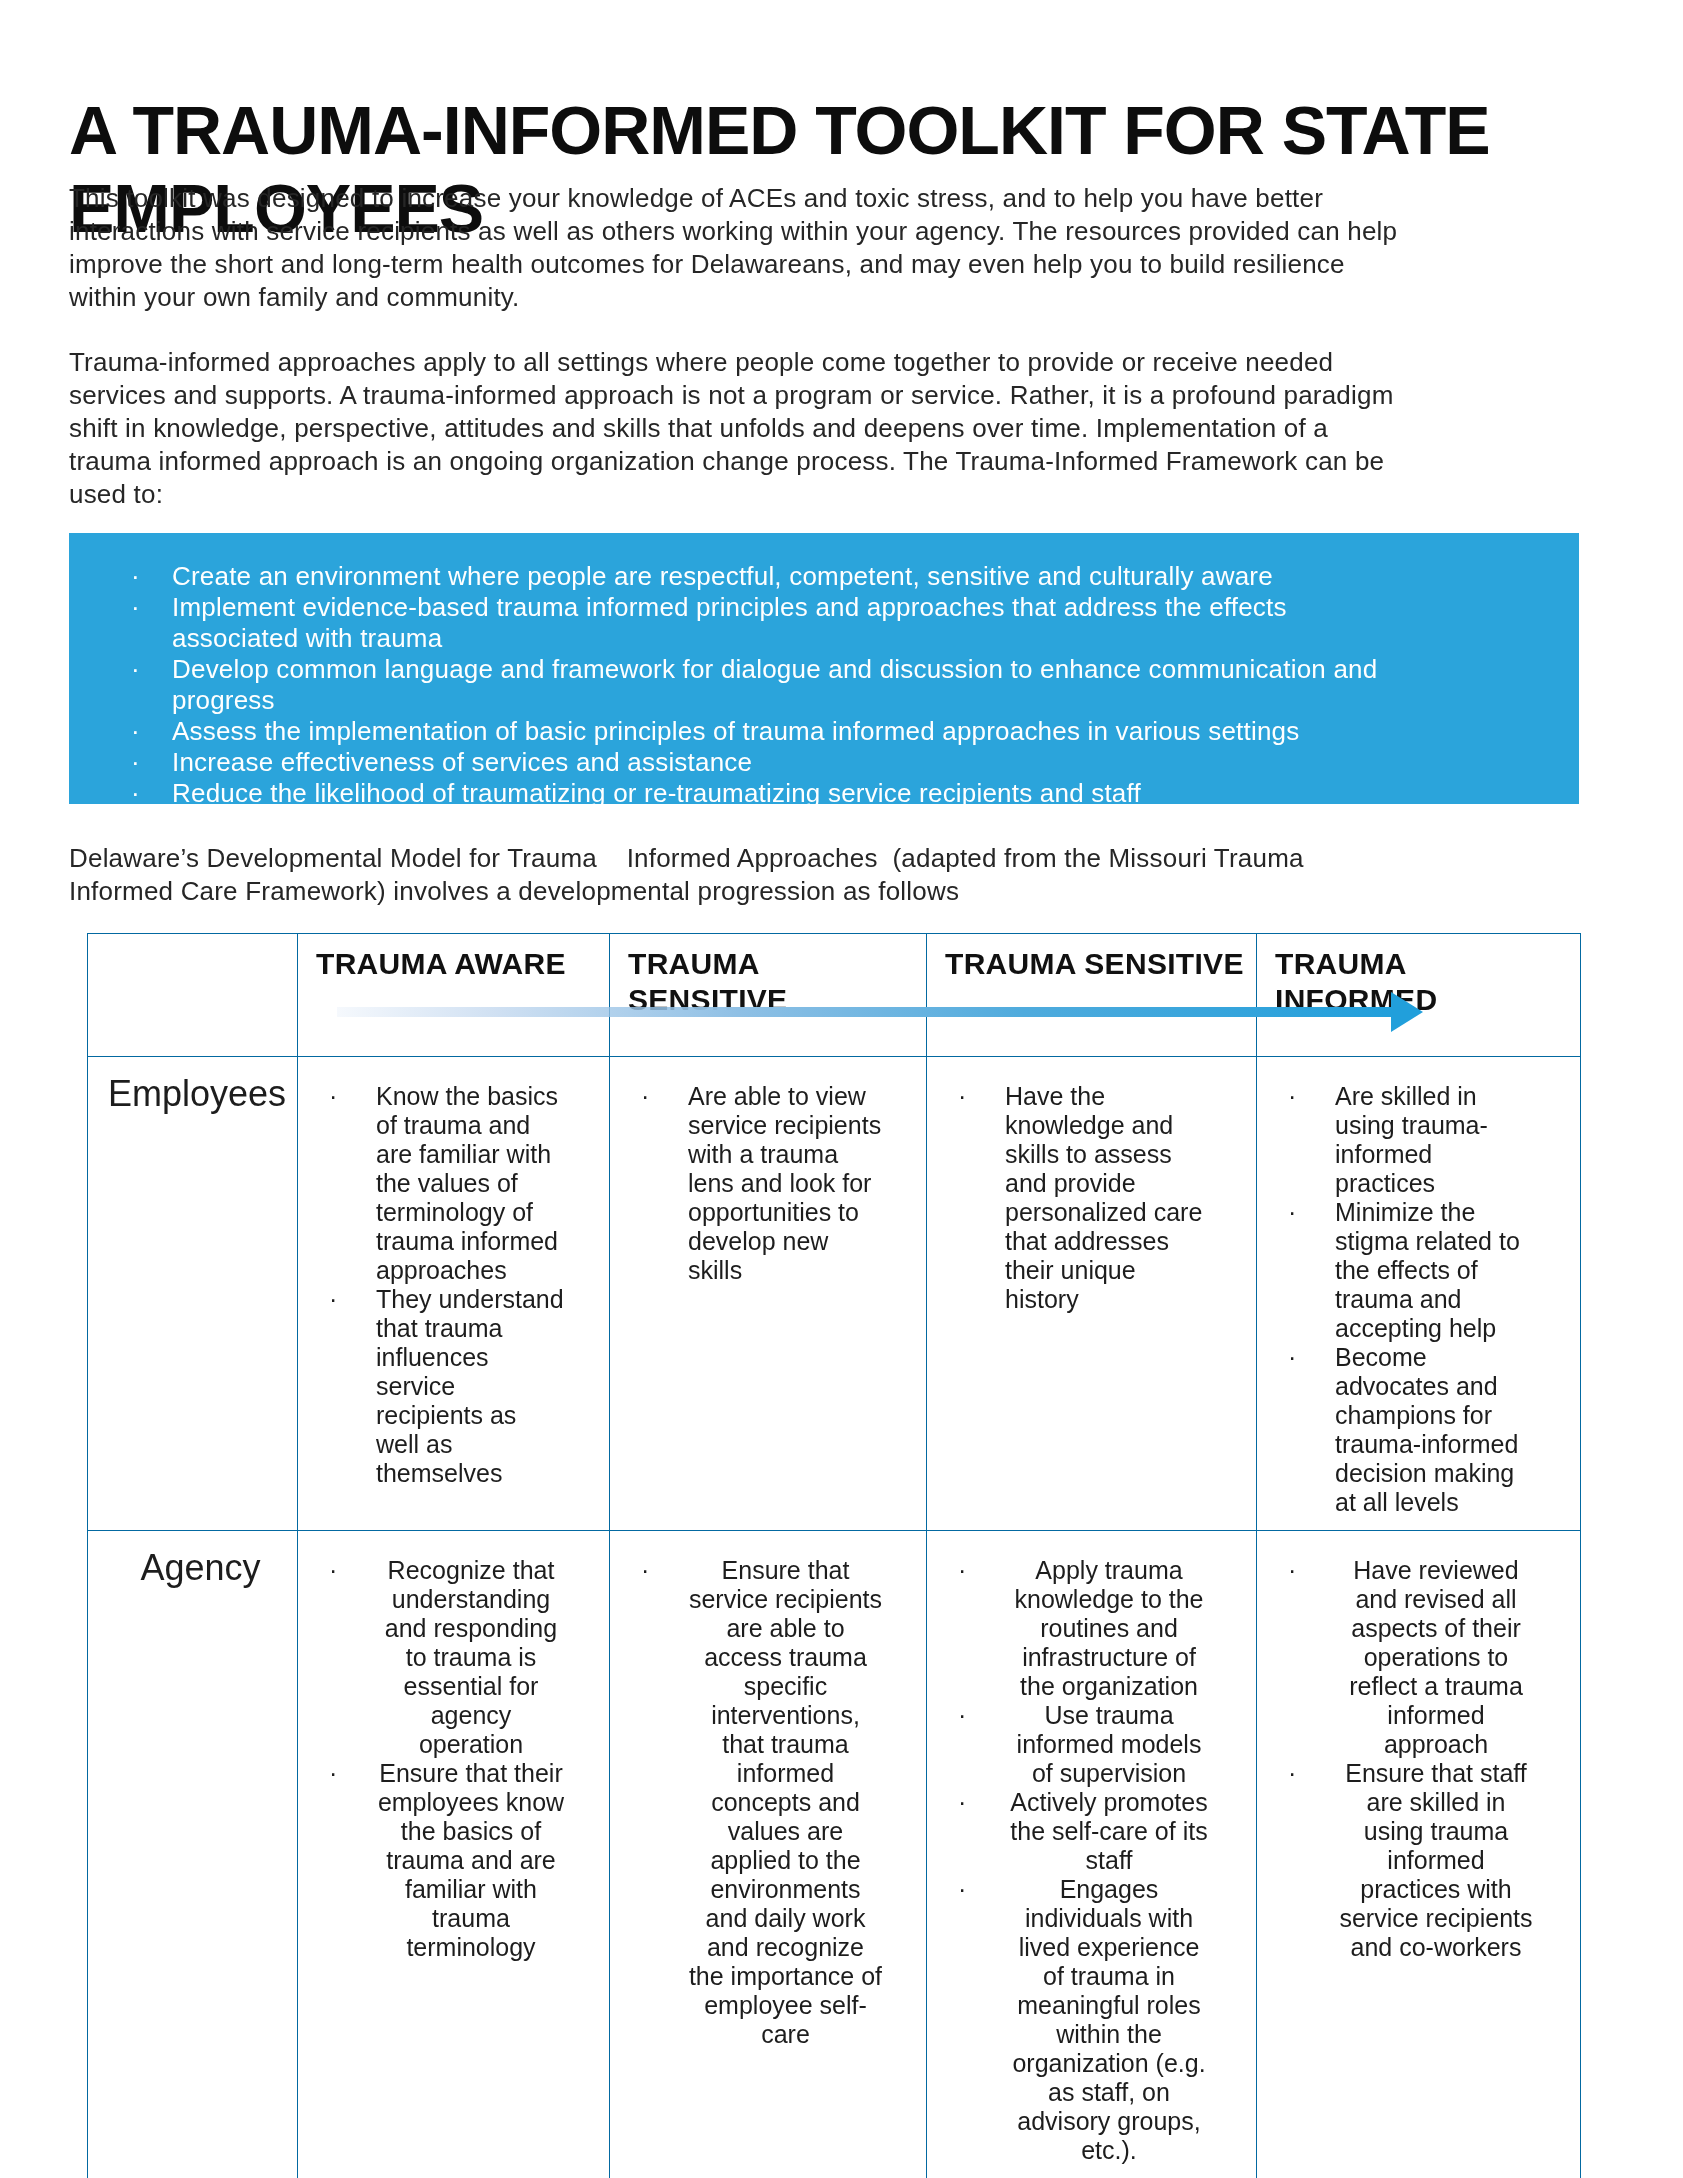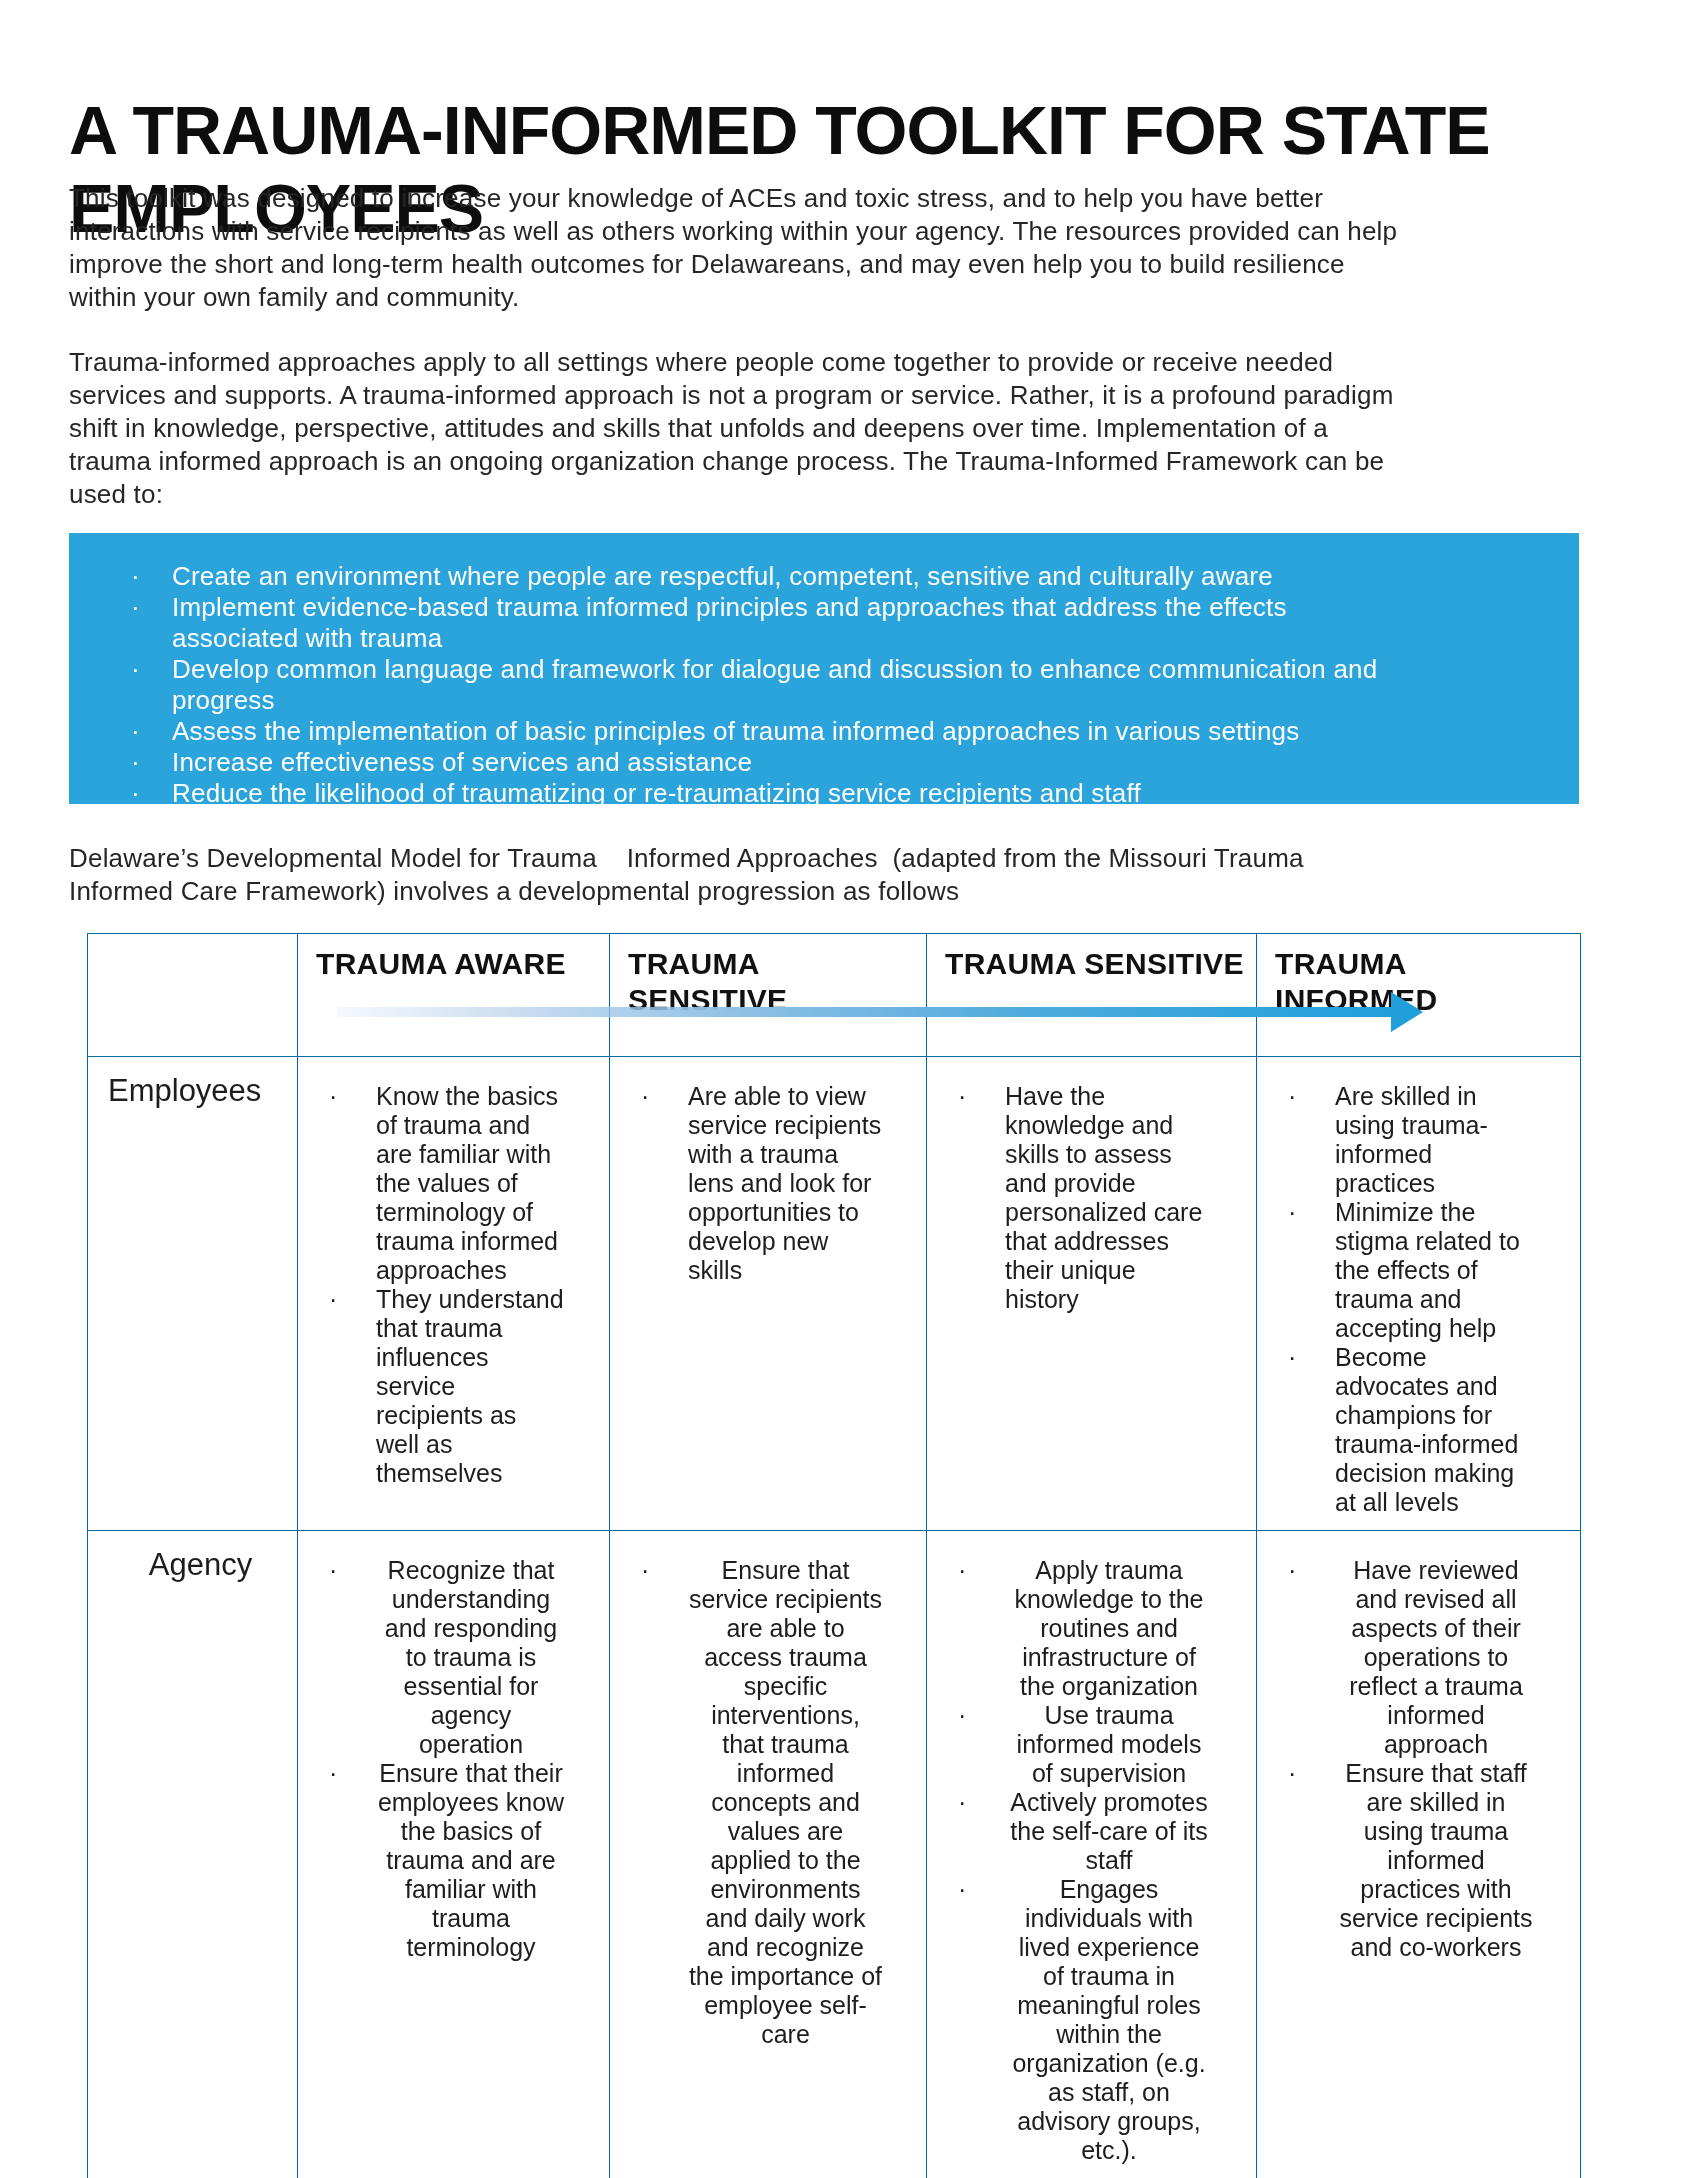--- a/index.html
+++ b/index.html
@@ -50,21 +50,21 @@
     border:1px solid #0369a1;vertical-align:top;overflow:hidden;
   }
   table.model th{
     font-size:30px;font-weight:700;text-align:left;color:#111111;
     padding:12px 8px 0 18px;line-height:36px;letter-spacing:0.3px;
   }
   tr.hdr{height:123px;}
   tr.row-emp{height:385px;}
   tr.row-agy{height:627px;text-align:center;}
   td.rowlabel{
-    font-size:31px;color:#1d1d1d;padding:16px 4px 0 20px;
+    font-size:36px;color:#1d1d1d;padding:16px 4px 0 20px;
   }
   td.cell ul{
     list-style:none;margin:12px;padding:12px 30px 0 12px;
   }
   td.cell li{
     position:relative;padding-left:53px;
     font-size:25px;line-height:29px;color:#1d1d1d;
   }
   td.cell li::before{
     content:"\00B7";position:absolute;left:6px;top:0;

